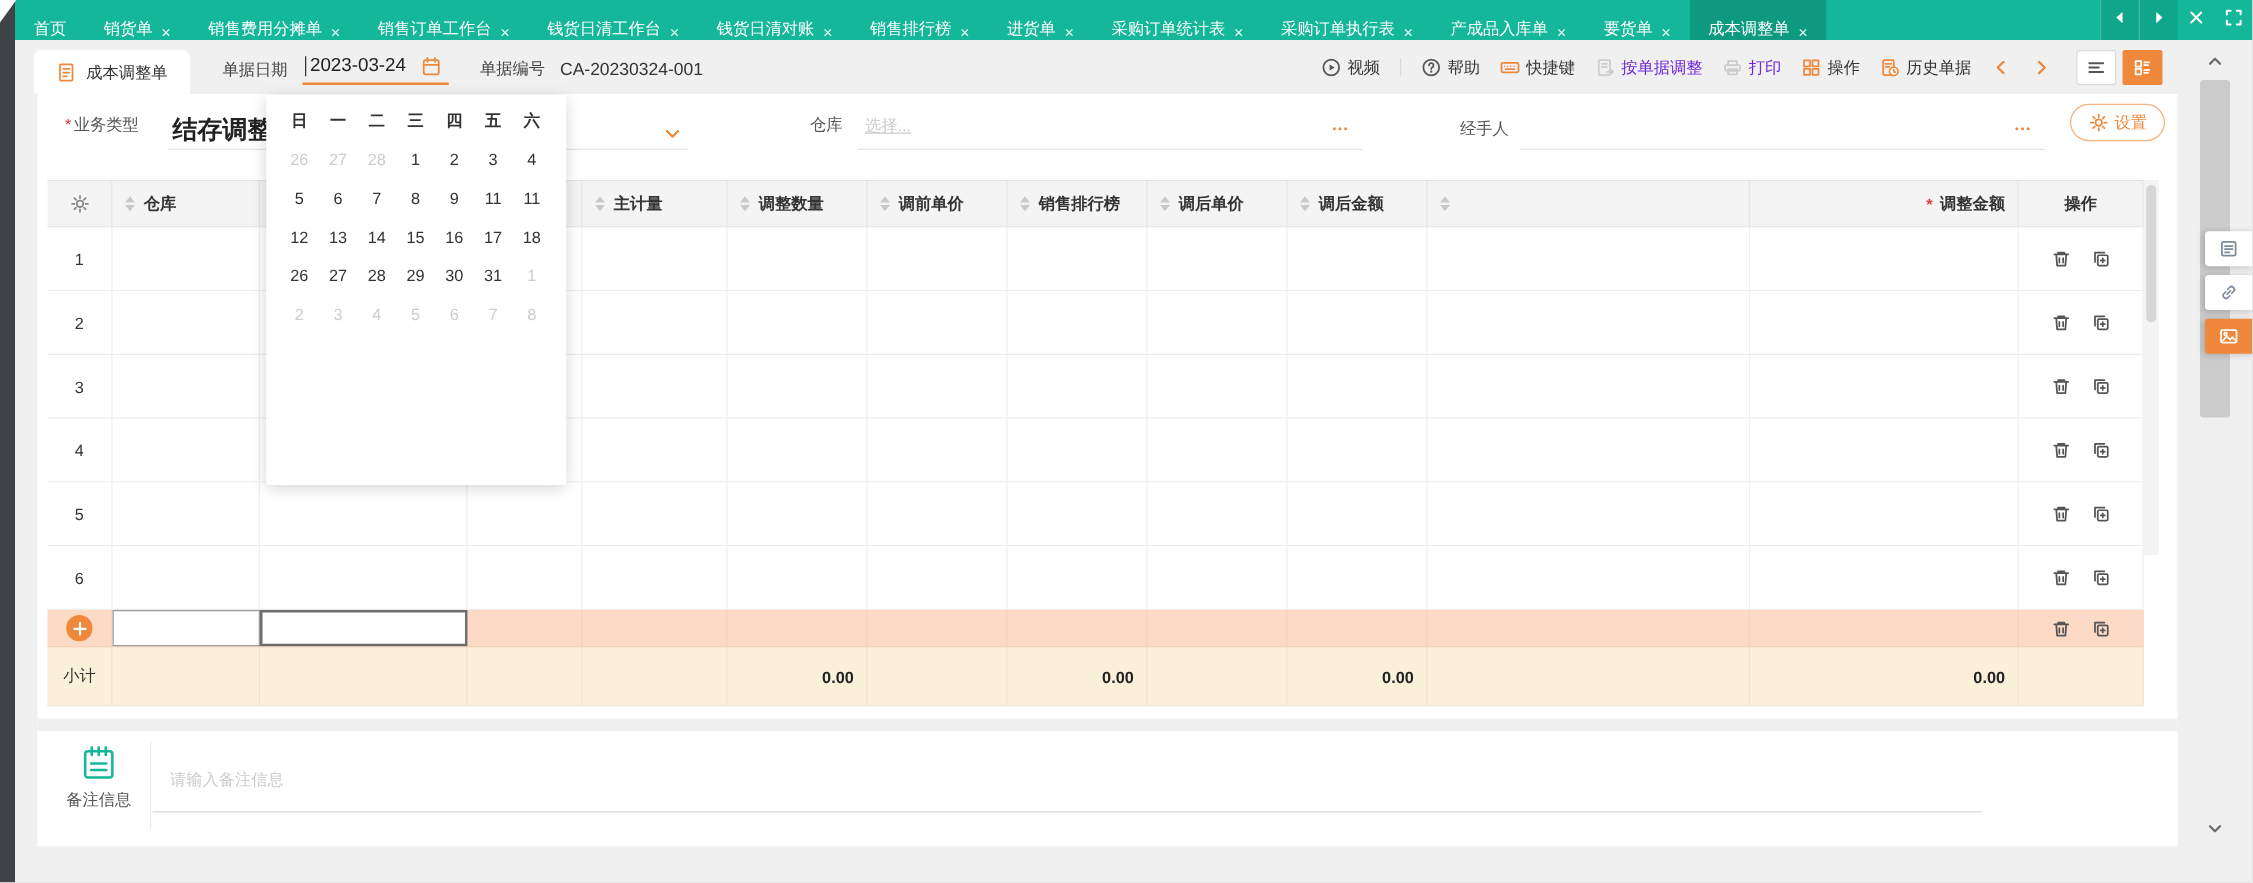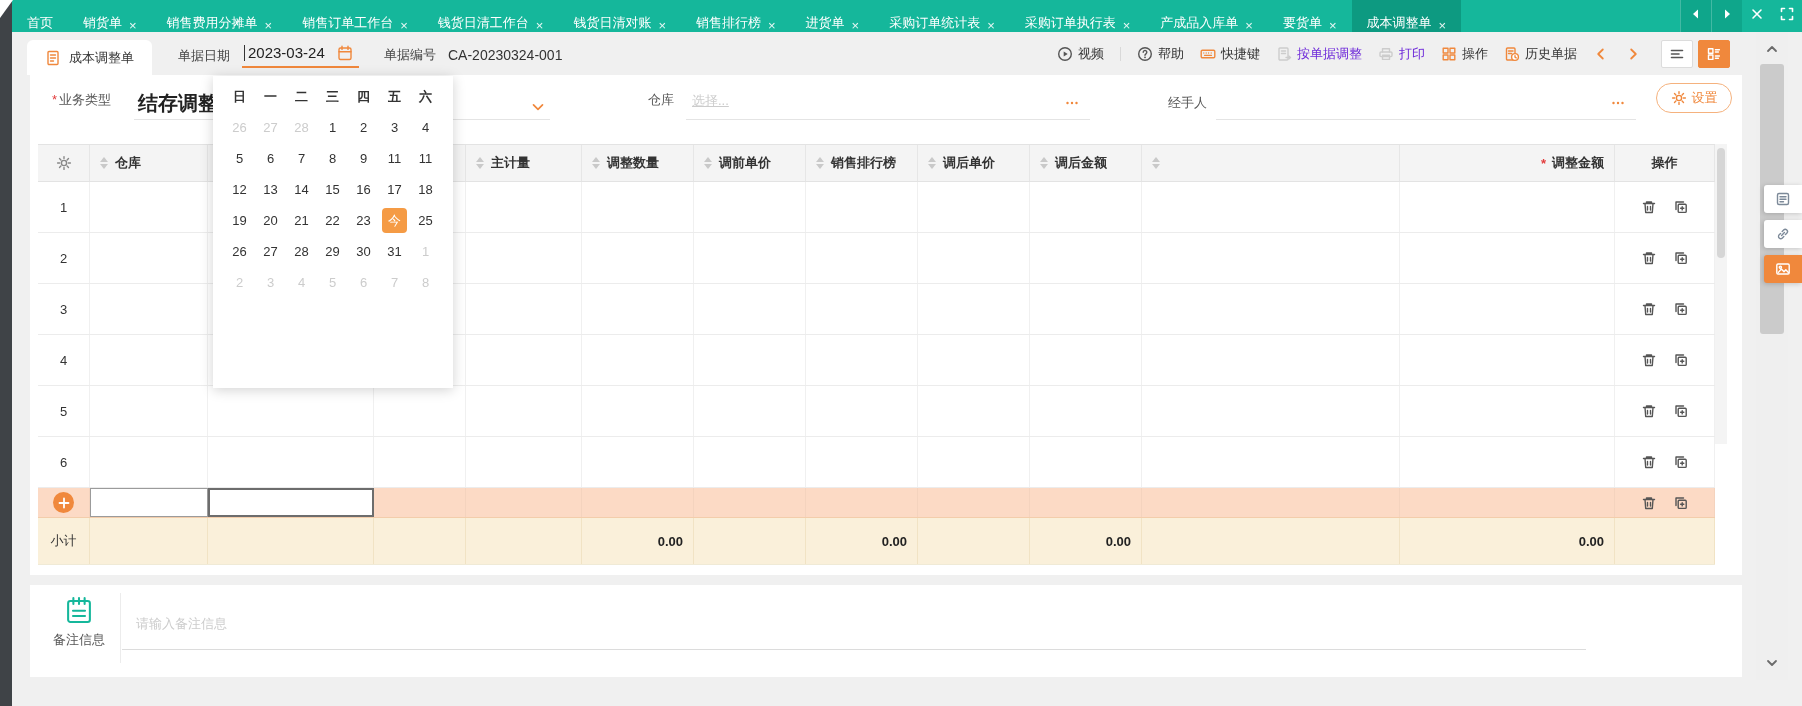--- a/index.html
+++ b/index.html
@@ -788,43 +788,20 @@
           </div>
           <div class="cal-cell">
             <span>17</span>
           </div>
           <div class="cal-cell">
             <span>18</span>
           </div>
         </div>
         <div class="cal-row">
           <div class="cal-cell">
-            <span>19</span>
-          </div>
-          <div class="cal-cell">
-            <span>20</span>
-          </div>
-          <div class="cal-cell">
-            <span>21</span>
-          </div>
-          <div class="cal-cell">
-            <span>22</span>
-          </div>
-          <div class="cal-cell">
-            <span>23</span>
-          </div>
-          <div class="cal-cell today">
-            <span>今</span>
-          </div>
-          <div class="cal-cell">
-            <span>25</span>
-          </div>
-        </div>
-        <div class="cal-row">
-          <div class="cal-cell">
             <span>26</span>
           </div>
           <div class="cal-cell">
             <span>27</span>
           </div>
           <div class="cal-cell">
             <span>28</span>
           </div>
           <div class="cal-cell">
             <span>29</span>

